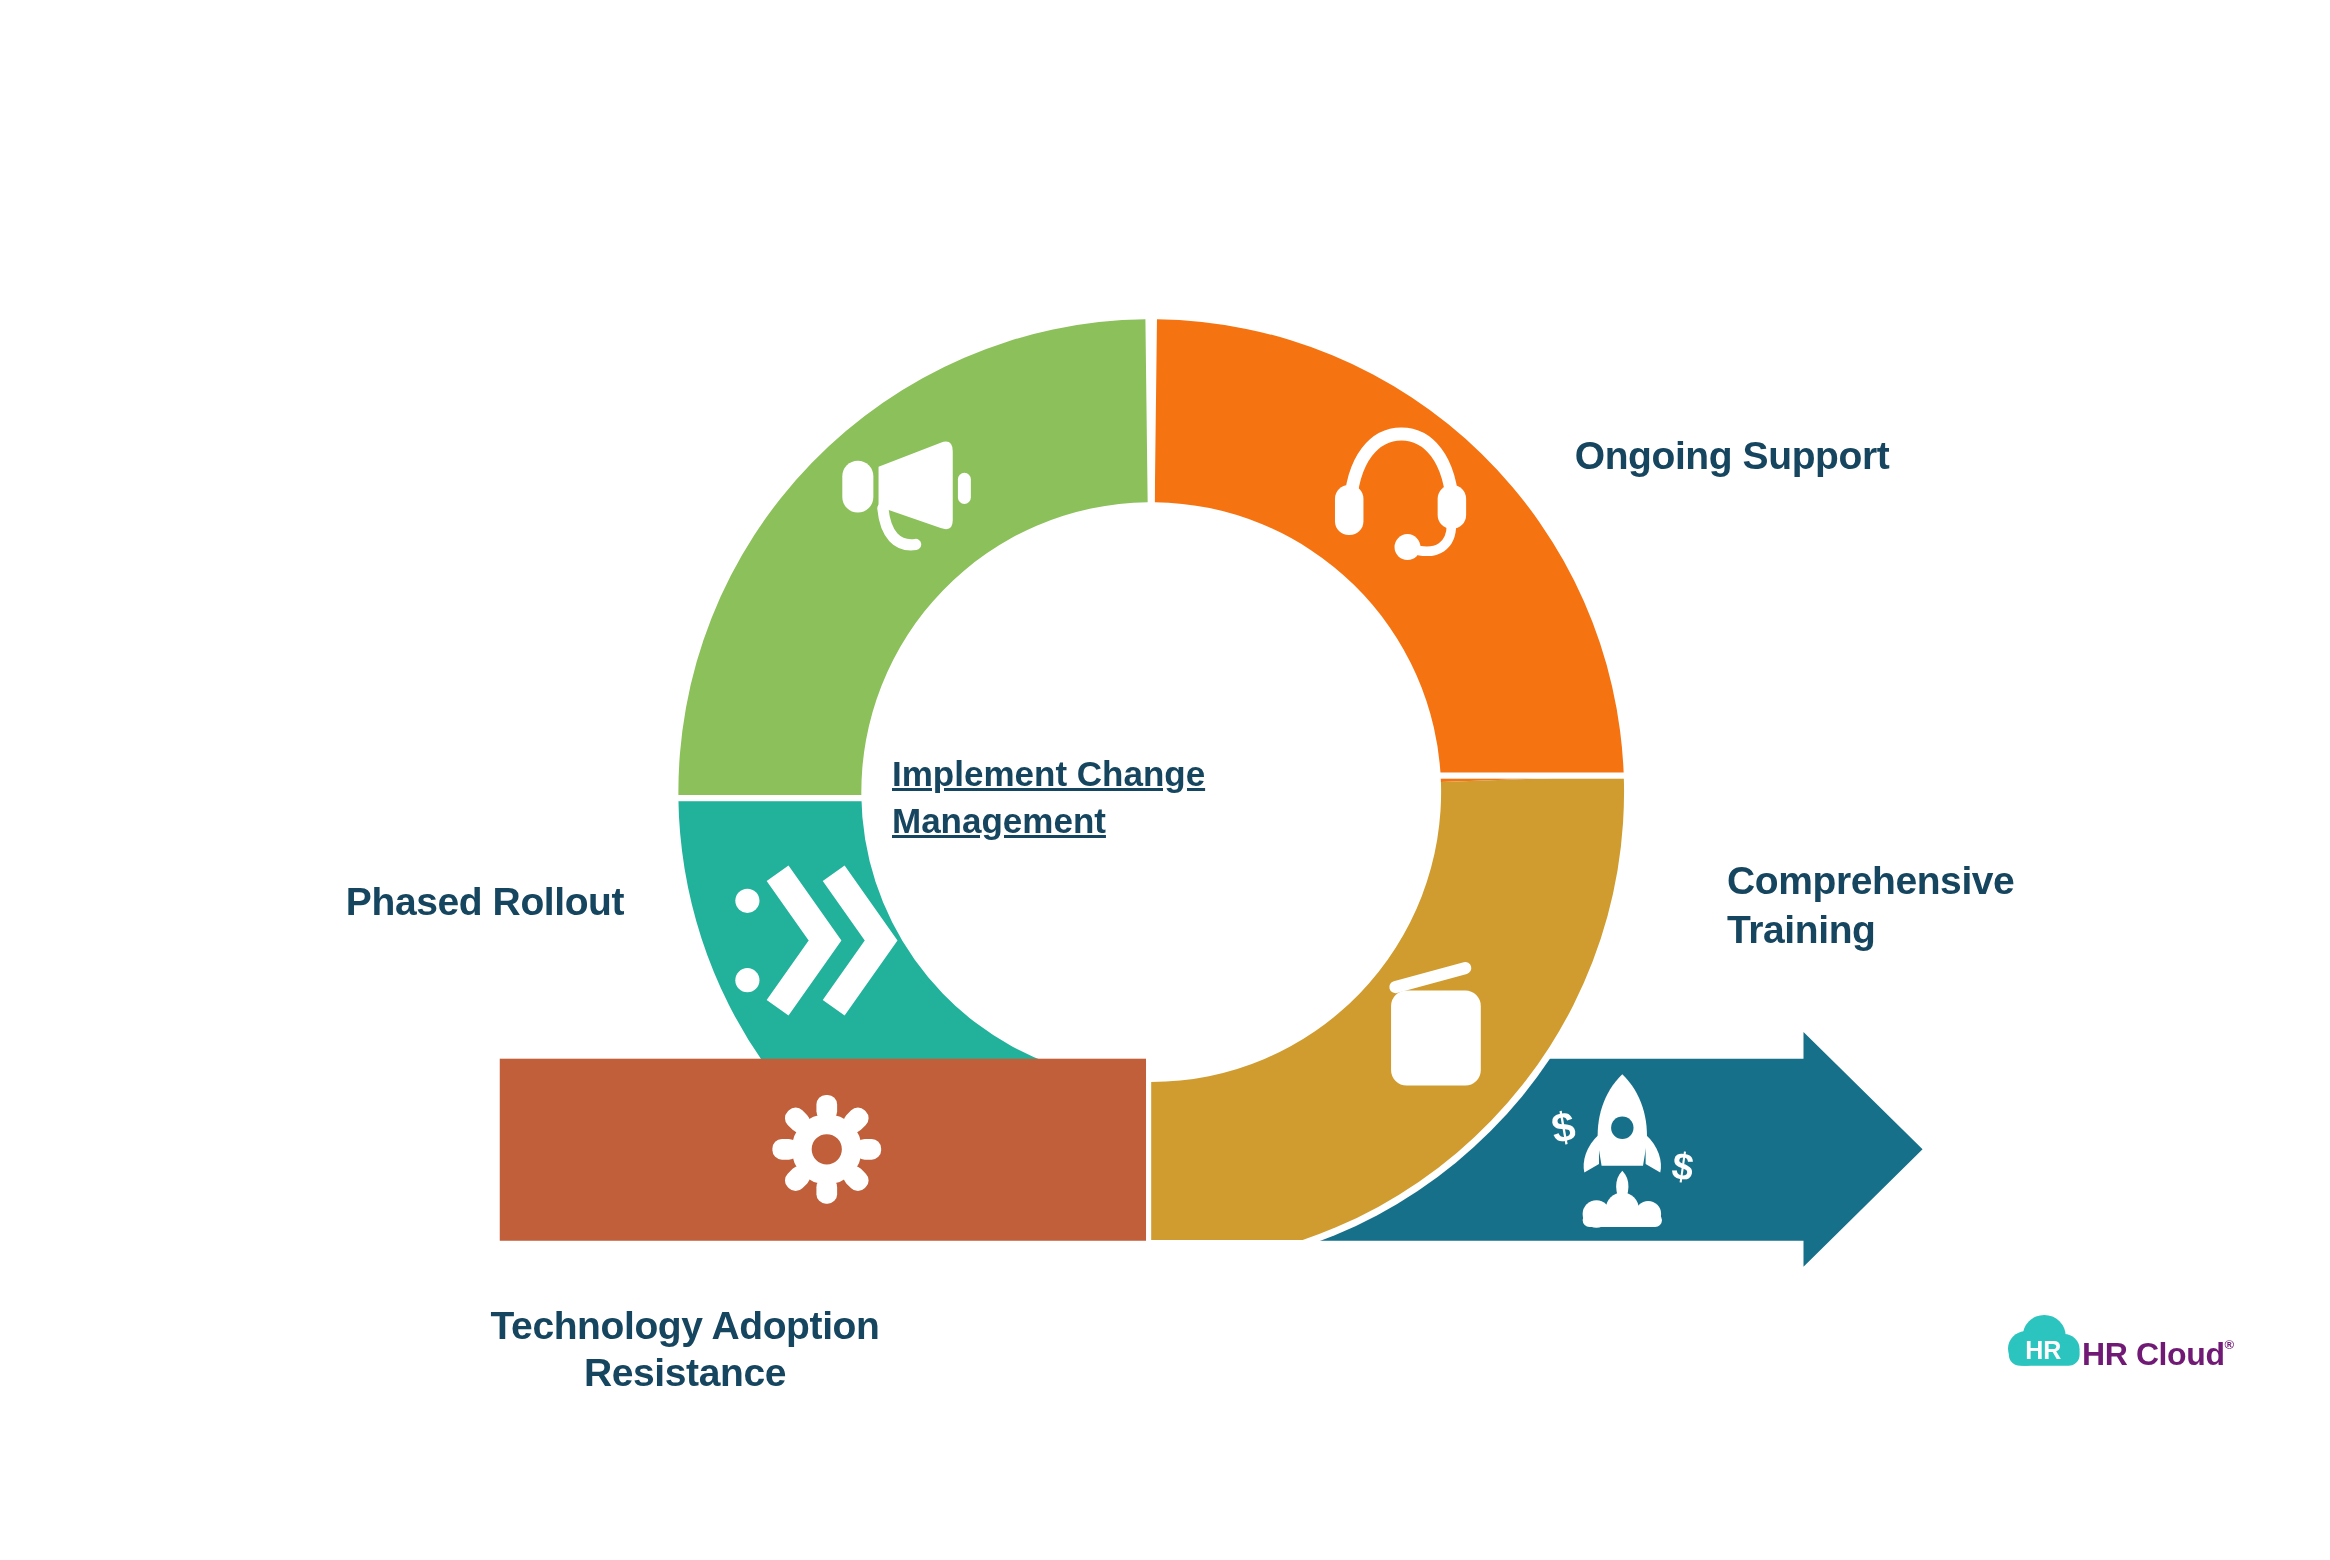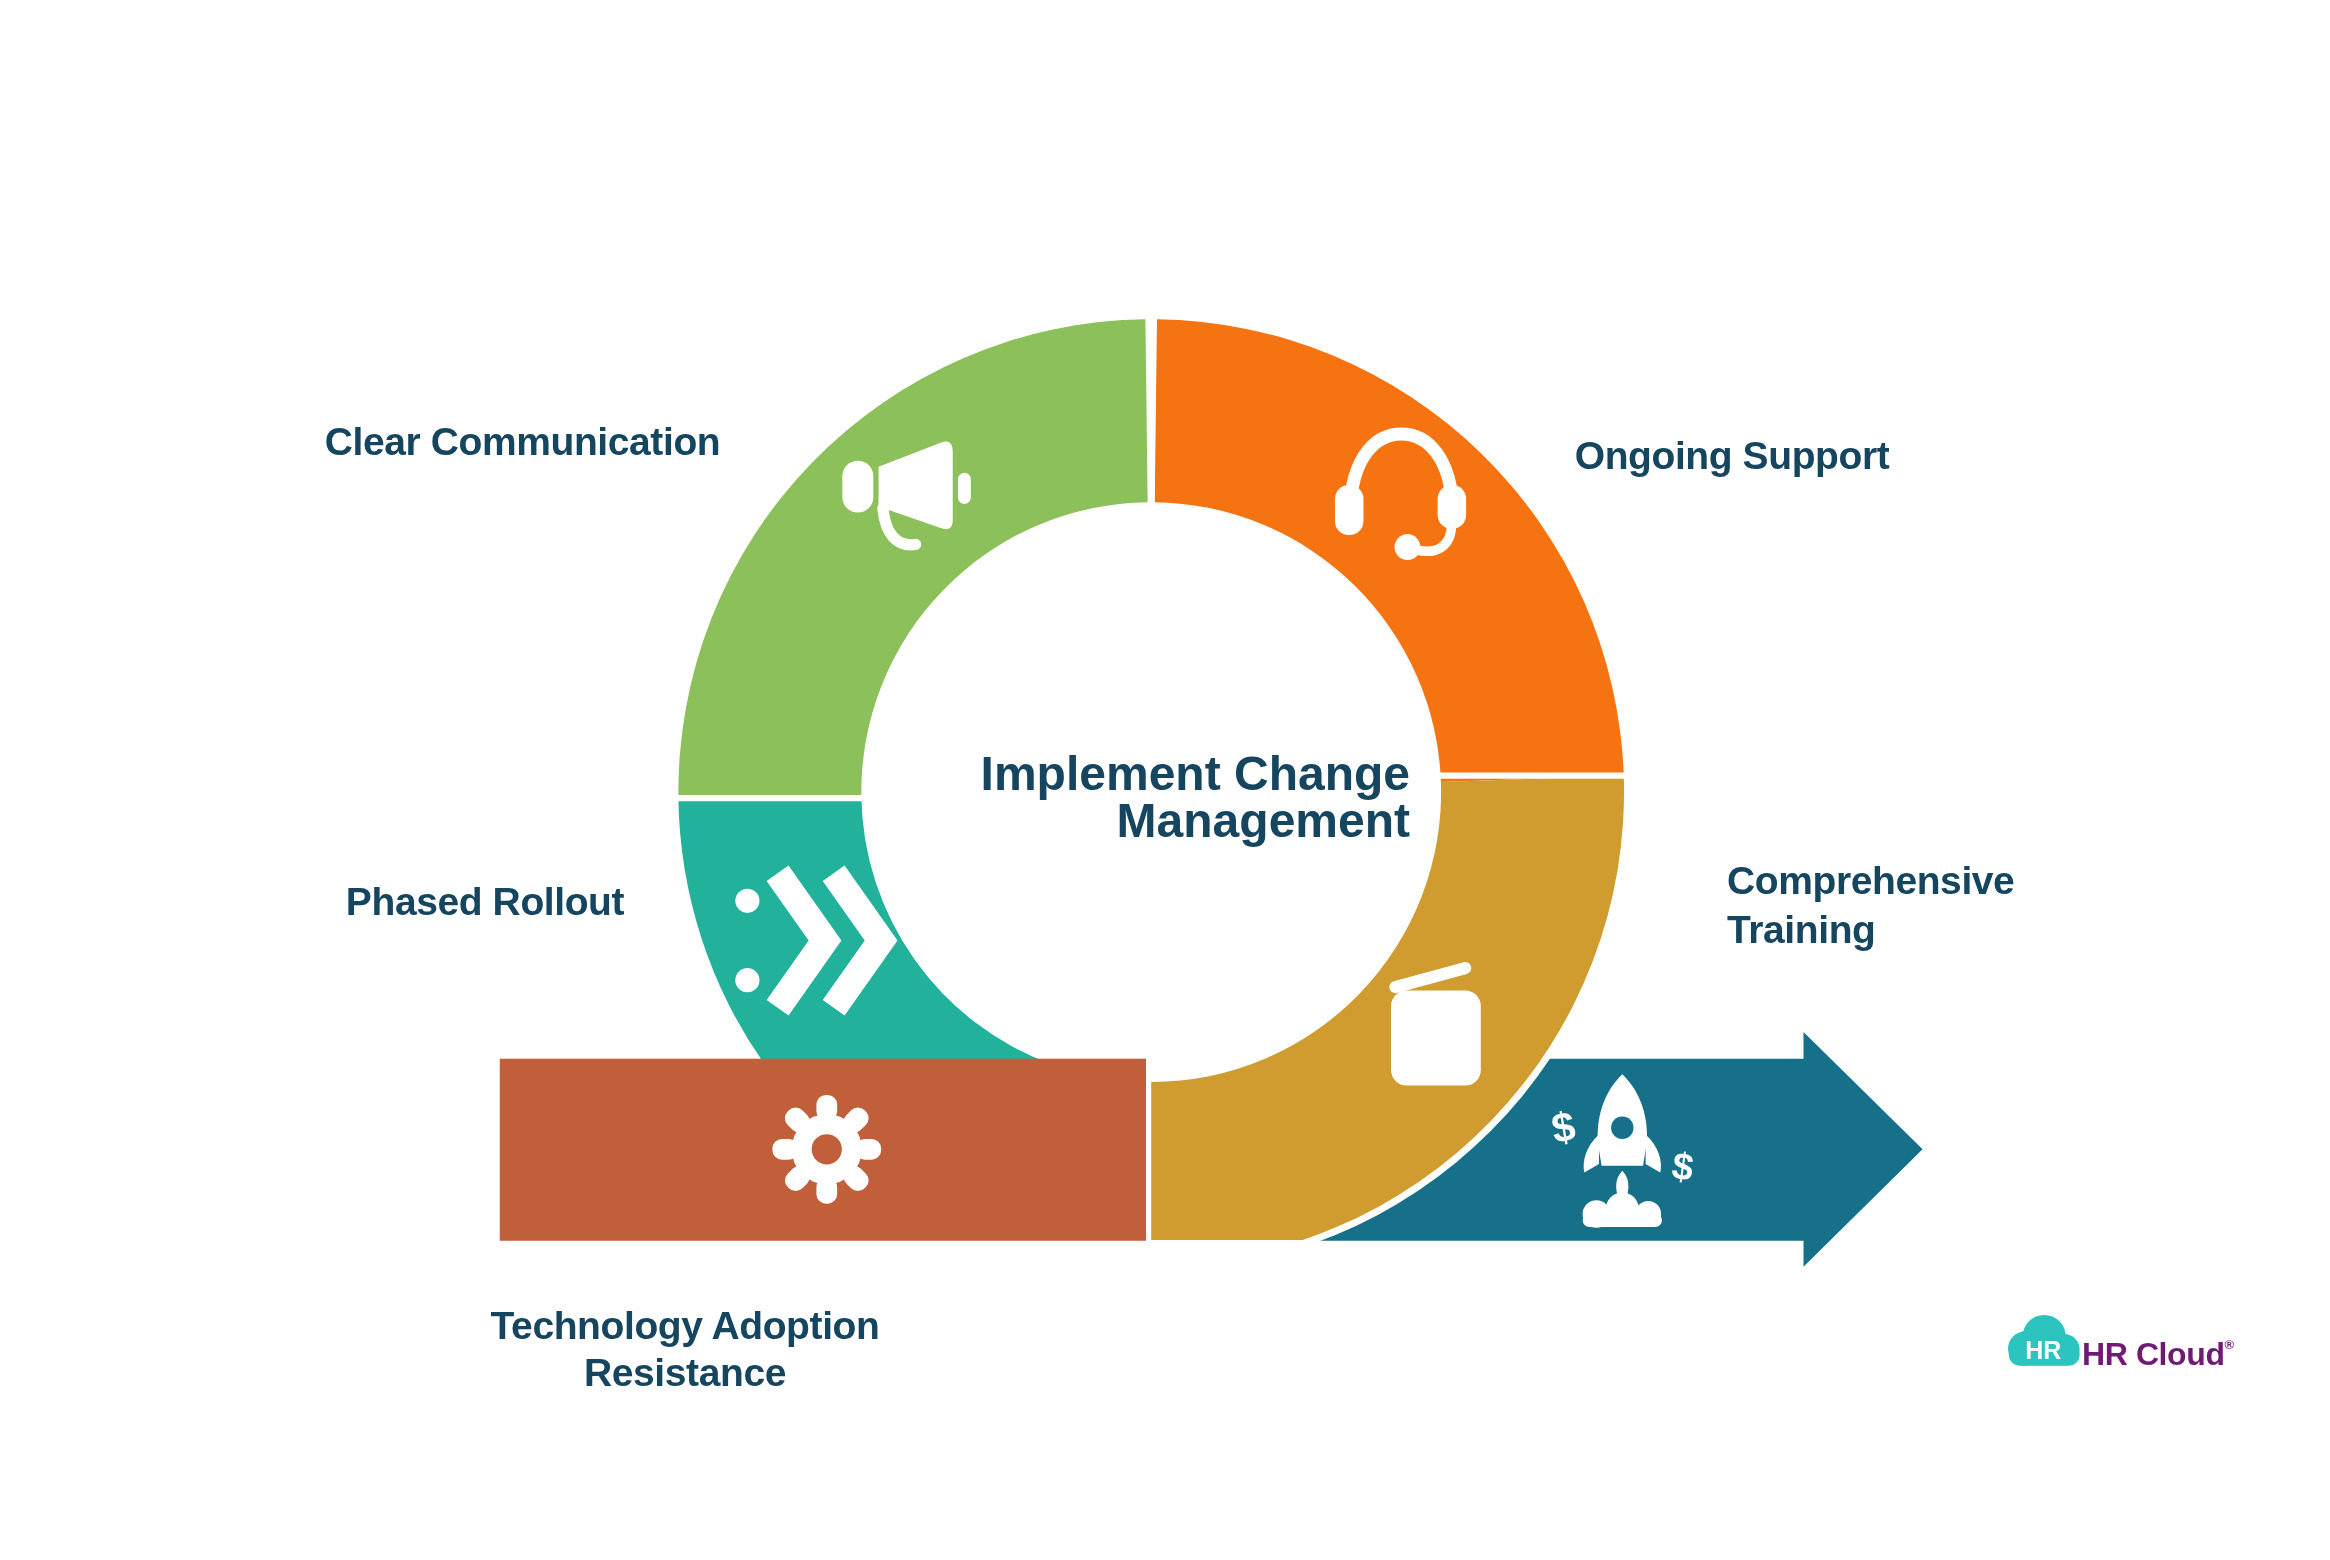--- a/index.html
+++ b/index.html
@@ -11,22 +11,22 @@
   .label{
     position:absolute;color:#16465f;font-weight:700;font-size:39px;line-height:48px;
     white-space:pre-line;letter-spacing:-0.4px;
   }
   .label.center-align{text-align:center;}
   .title{
     position:absolute;left:0;top:132px;width:2330px;text-align:center;color:#16465f;
     font-weight:700;font-size:54px;line-height:60px;letter-spacing:-0.9px;
   }
   .hub-label{
-    position:absolute;left:892px;top:750px;width:518px;text-align:right;color:#16465f;
-    font-weight:700;font-size:48px;line-height:47px;white-space:pre-line;
+    position:absolute;left:892px;top:750px;width:518px;text-align:left;color:#16465f;
+    font-weight:700;font-size:35px;line-height:47px;white-space:pre-line;text-decoration:underline;
   }
   .wordmark{
     position:absolute;left:2082px;top:1324px;color:#701a75;font-weight:700;
     font-size:32px;line-height:41px;letter-spacing:-0.4px;white-space:nowrap;
   }
   .wordmark sup{font-size:13px;vertical-align:15.5px;}
   svg text{font-family:"Liberation Sans",sans-serif;font-weight:700;fill:#ffffff;}
 </style>
 </head>
 <body>
@@ -118,21 +118,20 @@
         <rect x="2328" y="1556" width="82" height="27" rx="13"></rect>
       </g>
       <text x="2368" y="1575" font-size="29" text-anchor="middle" fill="#ffffff">HR</text>
     </g>
   </svg>
 
 
   <div class="hub-label">Implement Change
 Management</div>
 
-  <div class="label center-align" style="left:281px;top:418px;width:483px;">Clear Communication</div>
 
   <div class="label center-align" style="left:1499px;top:432px;width:466px;">Ongoing Support</div>
 
   <div class="label" style="left:1683px;top:856px;width:397px;line-height:49px;margin-left:44px;">Comprehensive
 Training</div>
 
   <div class="label center-align" style="left:252px;top:878px;width:466px;">Phased Rollout</div>
 
   <div class="label center-align" style="left:383px;top:1302px;width:604px;line-height:47px;">Technology Adoption
 Resistance</div>

